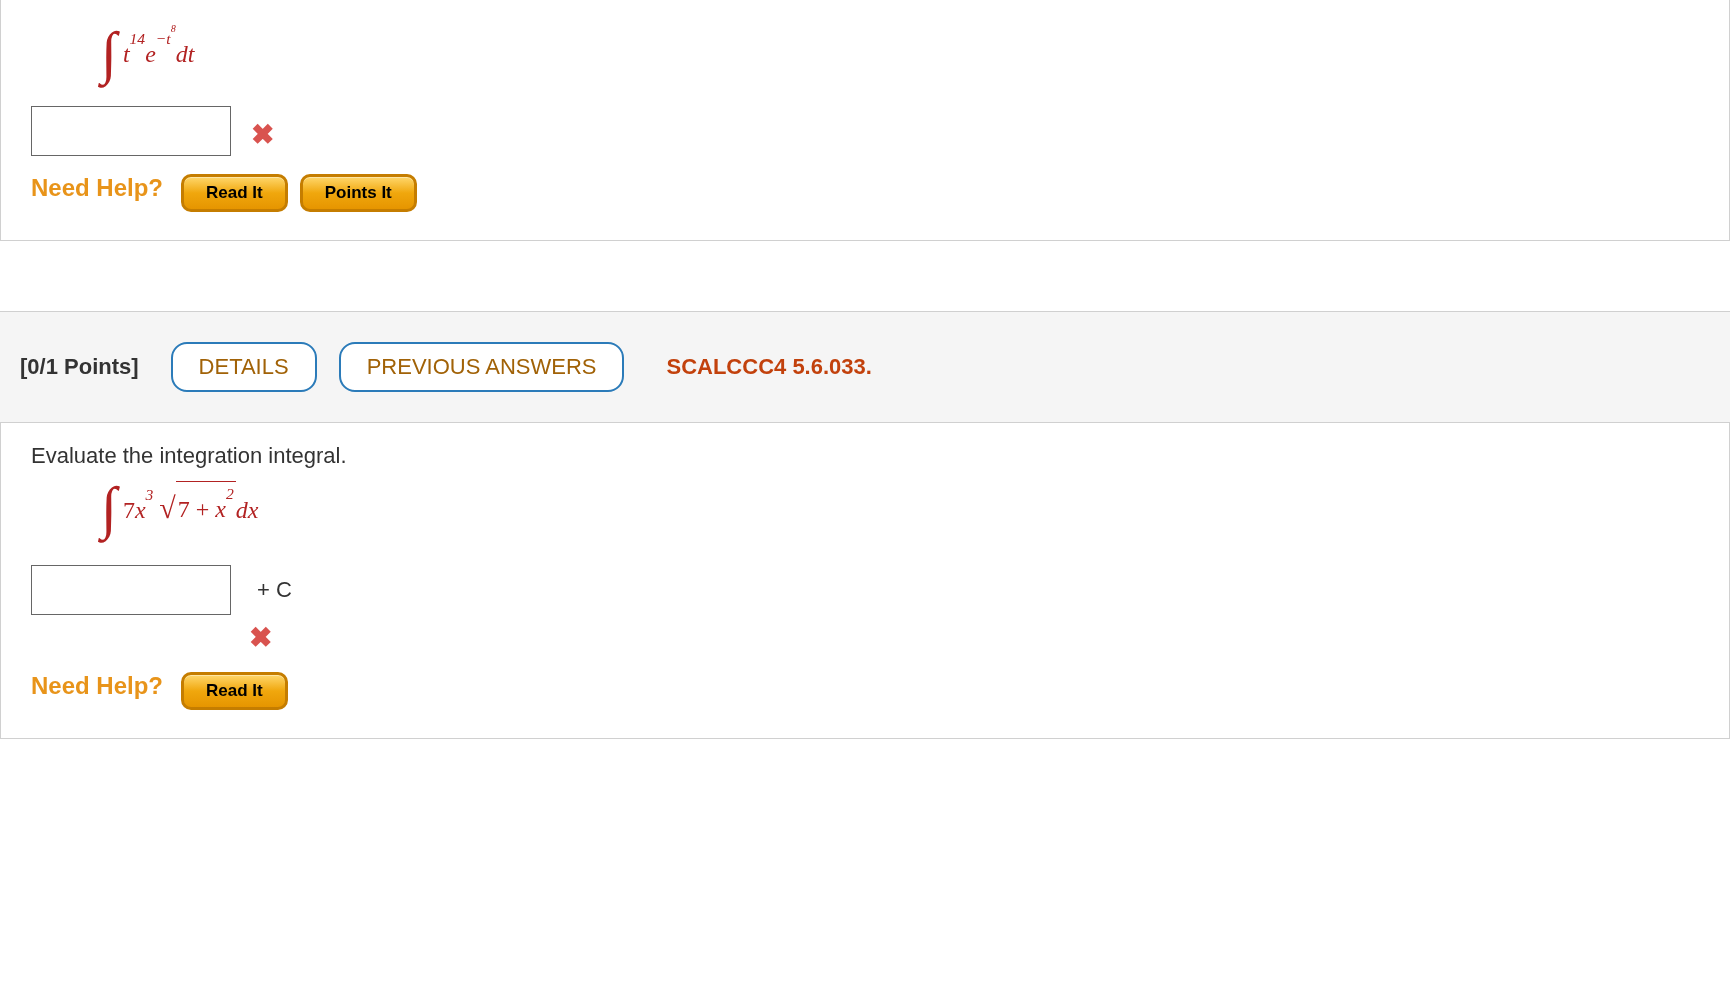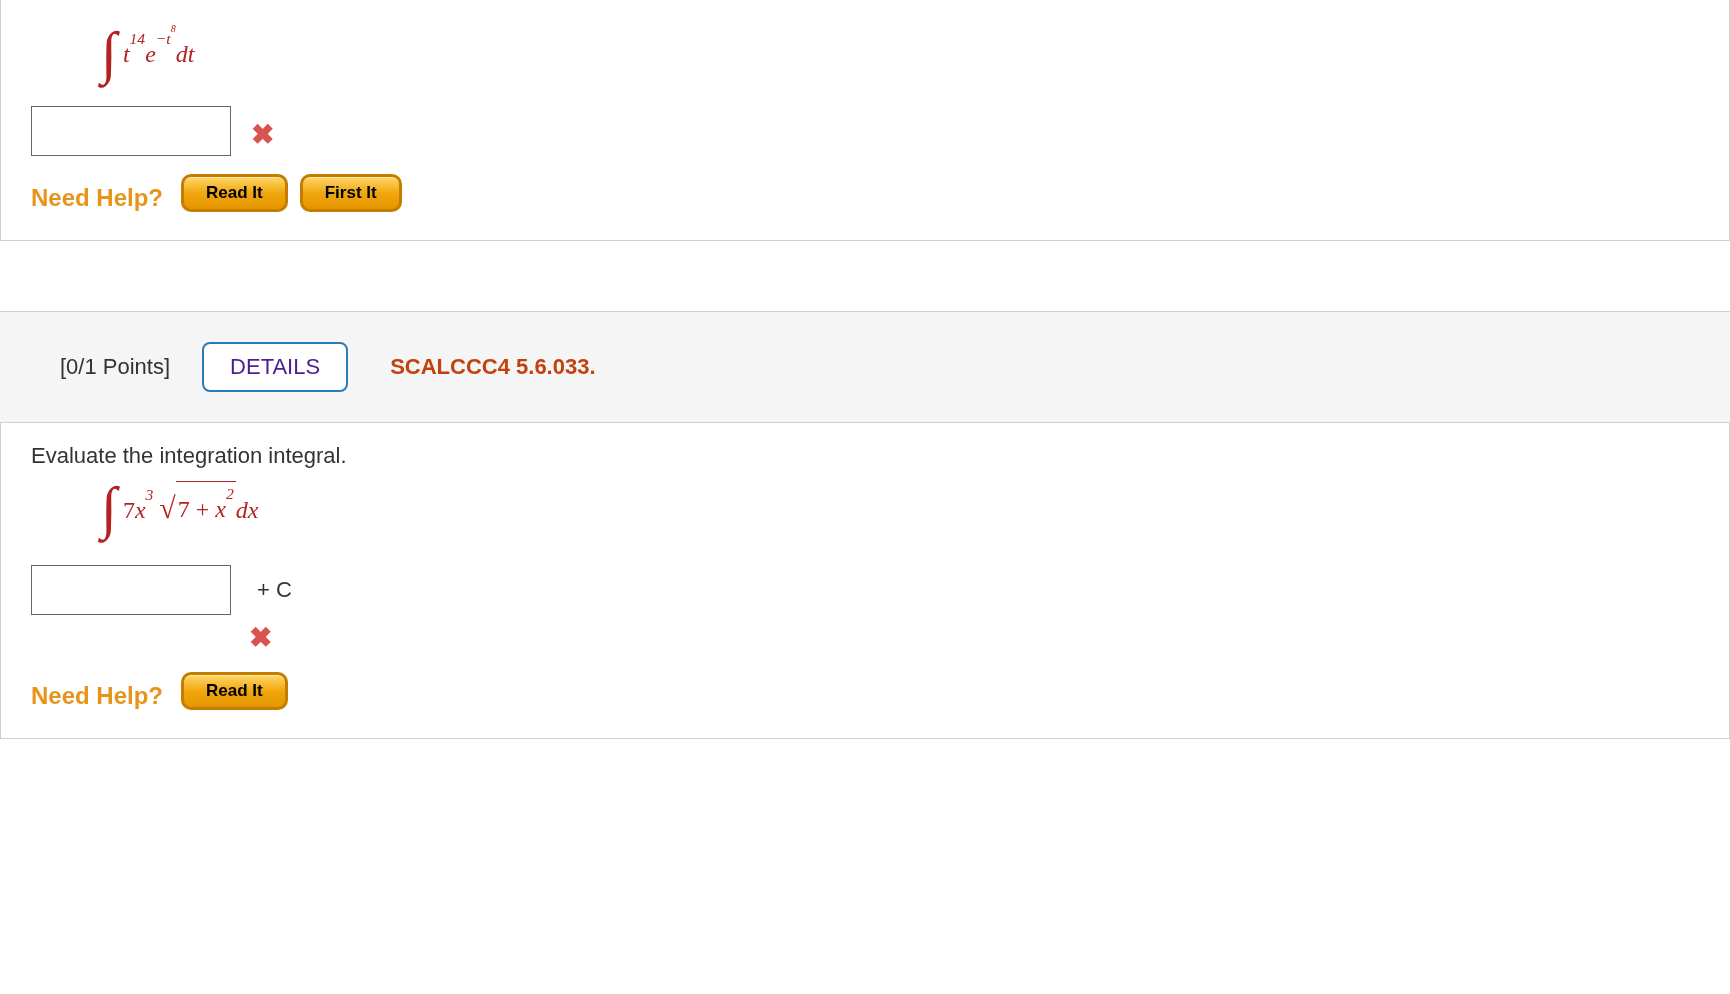--- a/index.html
+++ b/index.html
@@ -82,21 +82,21 @@
       color: #d9534f;
       margin-left: 8px;
       margin-top: 6px;
     }
     .x-mark-below {
       margin-left: 218px;
       margin-bottom: 10px;
     }
     .help-row {
       display: flex;
-      align-items: flex-end;
+      align-items: flex-start;
       gap: 12px;
       margin-top: 18px;
     }
     .need-help {
       color: #e8941a;
       font-weight: bold;
       font-size: 24px;
       margin-right: 6px;
     }
     .help-btn {
@@ -114,34 +114,33 @@
     }
     .header-bar {
       background: #f5f5f5;
       padding: 30px 20px;
       border-top: 1px solid #d0d0d0;
       display: flex;
       align-items: center;
       gap: 22px;
     }
     .points {
-      font-weight: normal;
+      font-weight: bold;
       color: #333;
       font-size: 22px;
       margin-right: 10px;
-      margin-left: 40px;
     }
     .blue-btn {
       display: inline-block;
       padding: 10px 26px;
       font-size: 22px;
-      color: #4c1d95;
+      color: #a16207;
       background: #fff;
       border: 2px solid #2b7bb9;
-      border-radius: 8px;
+      border-radius: 16px;
       cursor: pointer;
       font-weight: 400;
     }
     .section-label {
       font-weight: bold;
       color: #c2410c;
       font-size: 22px;
       margin-left: 20px;
     }
     .sqrt-wrap {
@@ -173,29 +172,30 @@
       </span>
     </div>
   </div>
   <div class="answer-row">
     <input type="text" class="answer-input" value="" style="">
     <span class="x-mark">✖</span>
   </div>
   <div class="help-row">
     <span class="need-help">Need Help?</span>
     <span class="help-btn">Read It</span>
-    <span class="help-btn">First It</span>
+    <span class="help-btn">Points It</span>
   </div>
 </div>
 
 <div class="spacer"></div>
 
 <div class="header-bar">
   <span class="points">[0/1 Points]</span>
   <span class="blue-btn">DETAILS</span>
+  <span class="blue-btn">PREVIOUS ANSWERS</span>
   <span class="section-label">SCALCCC4 5.6.033.</span>
 </div>
 
 <div class="question-box with-top">
   <p class="prompt">Evaluate the integration integral.</p>
   <div class="math-display">
     <div class="integral-row">
       <span class="int-sign">∫</span>
       <span class="math-exp">
         <span style="font-style:normal;">7</span><span>x</span><sup>3</sup>

